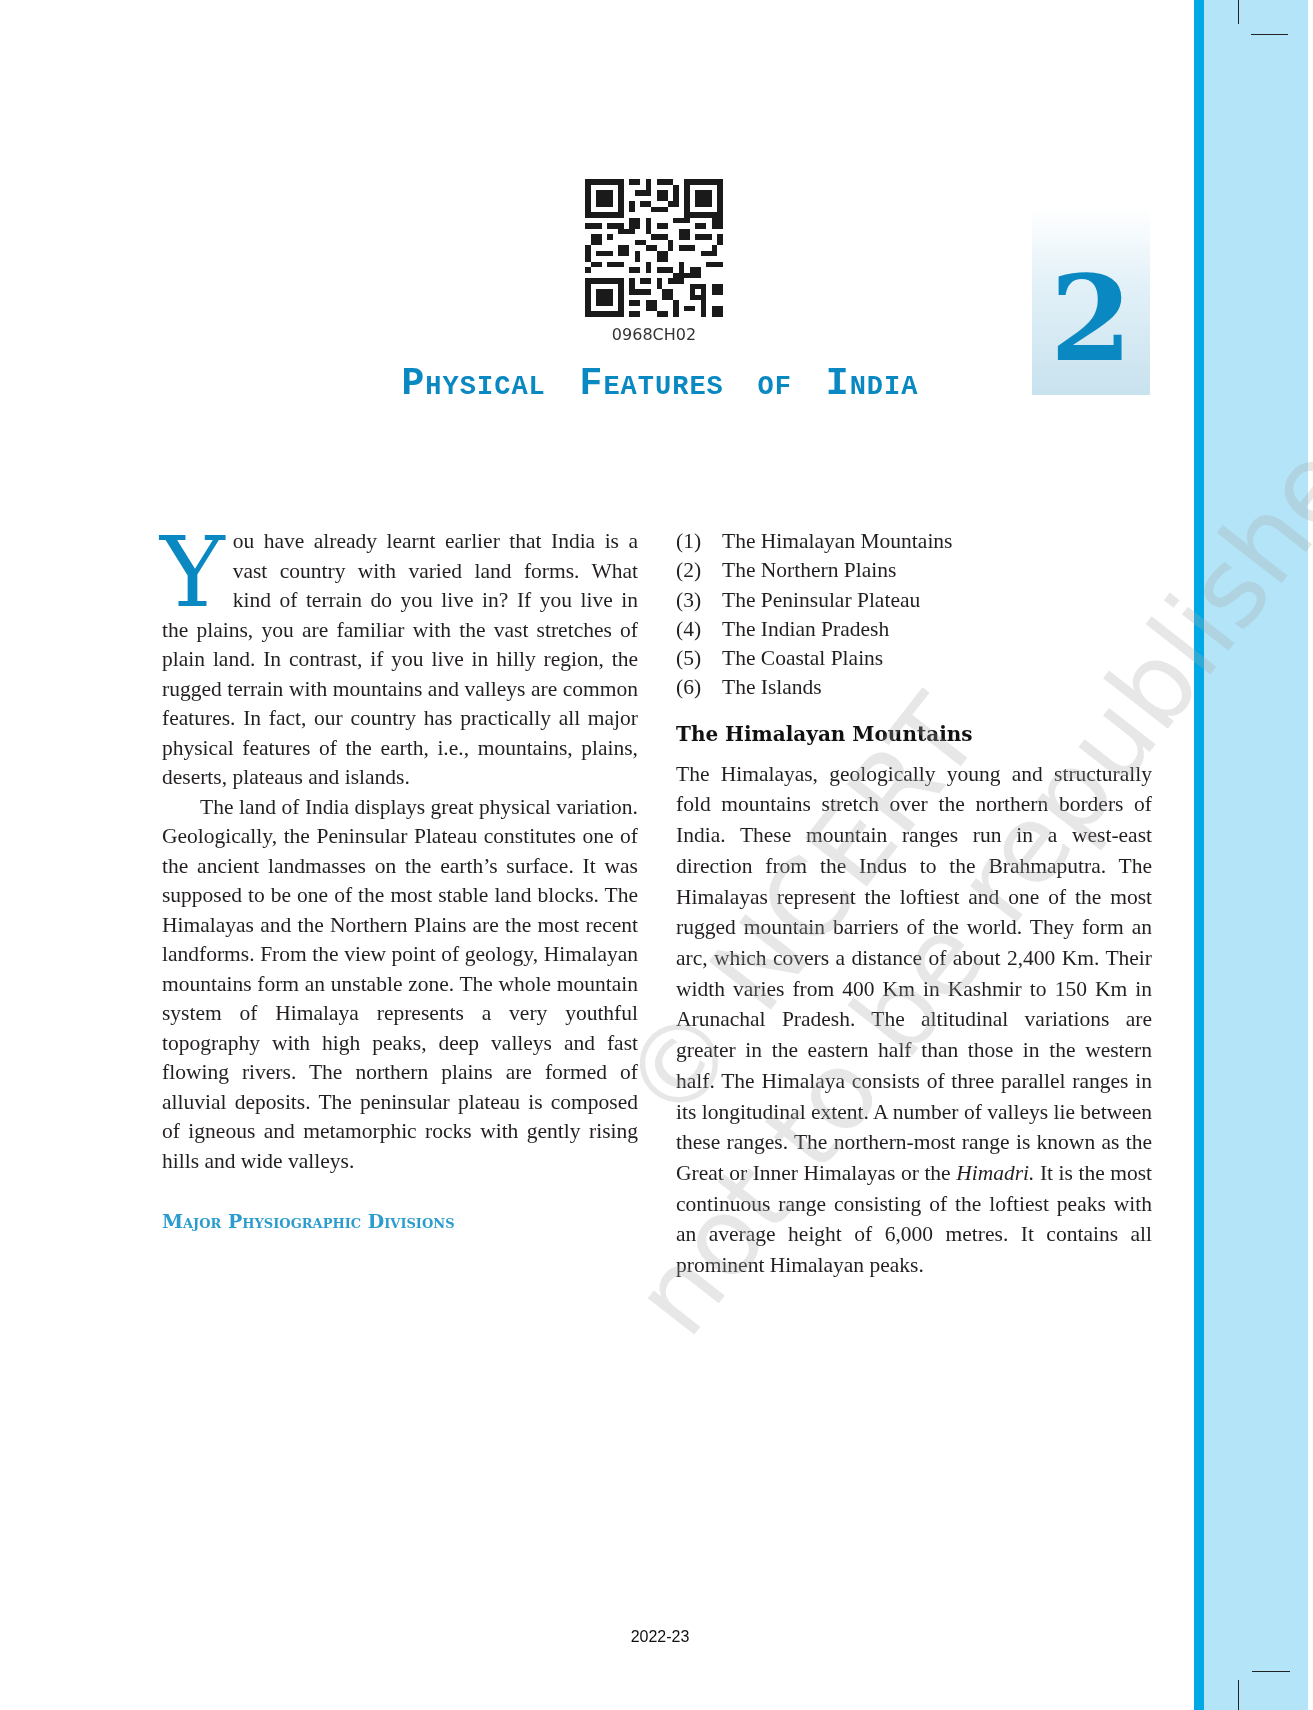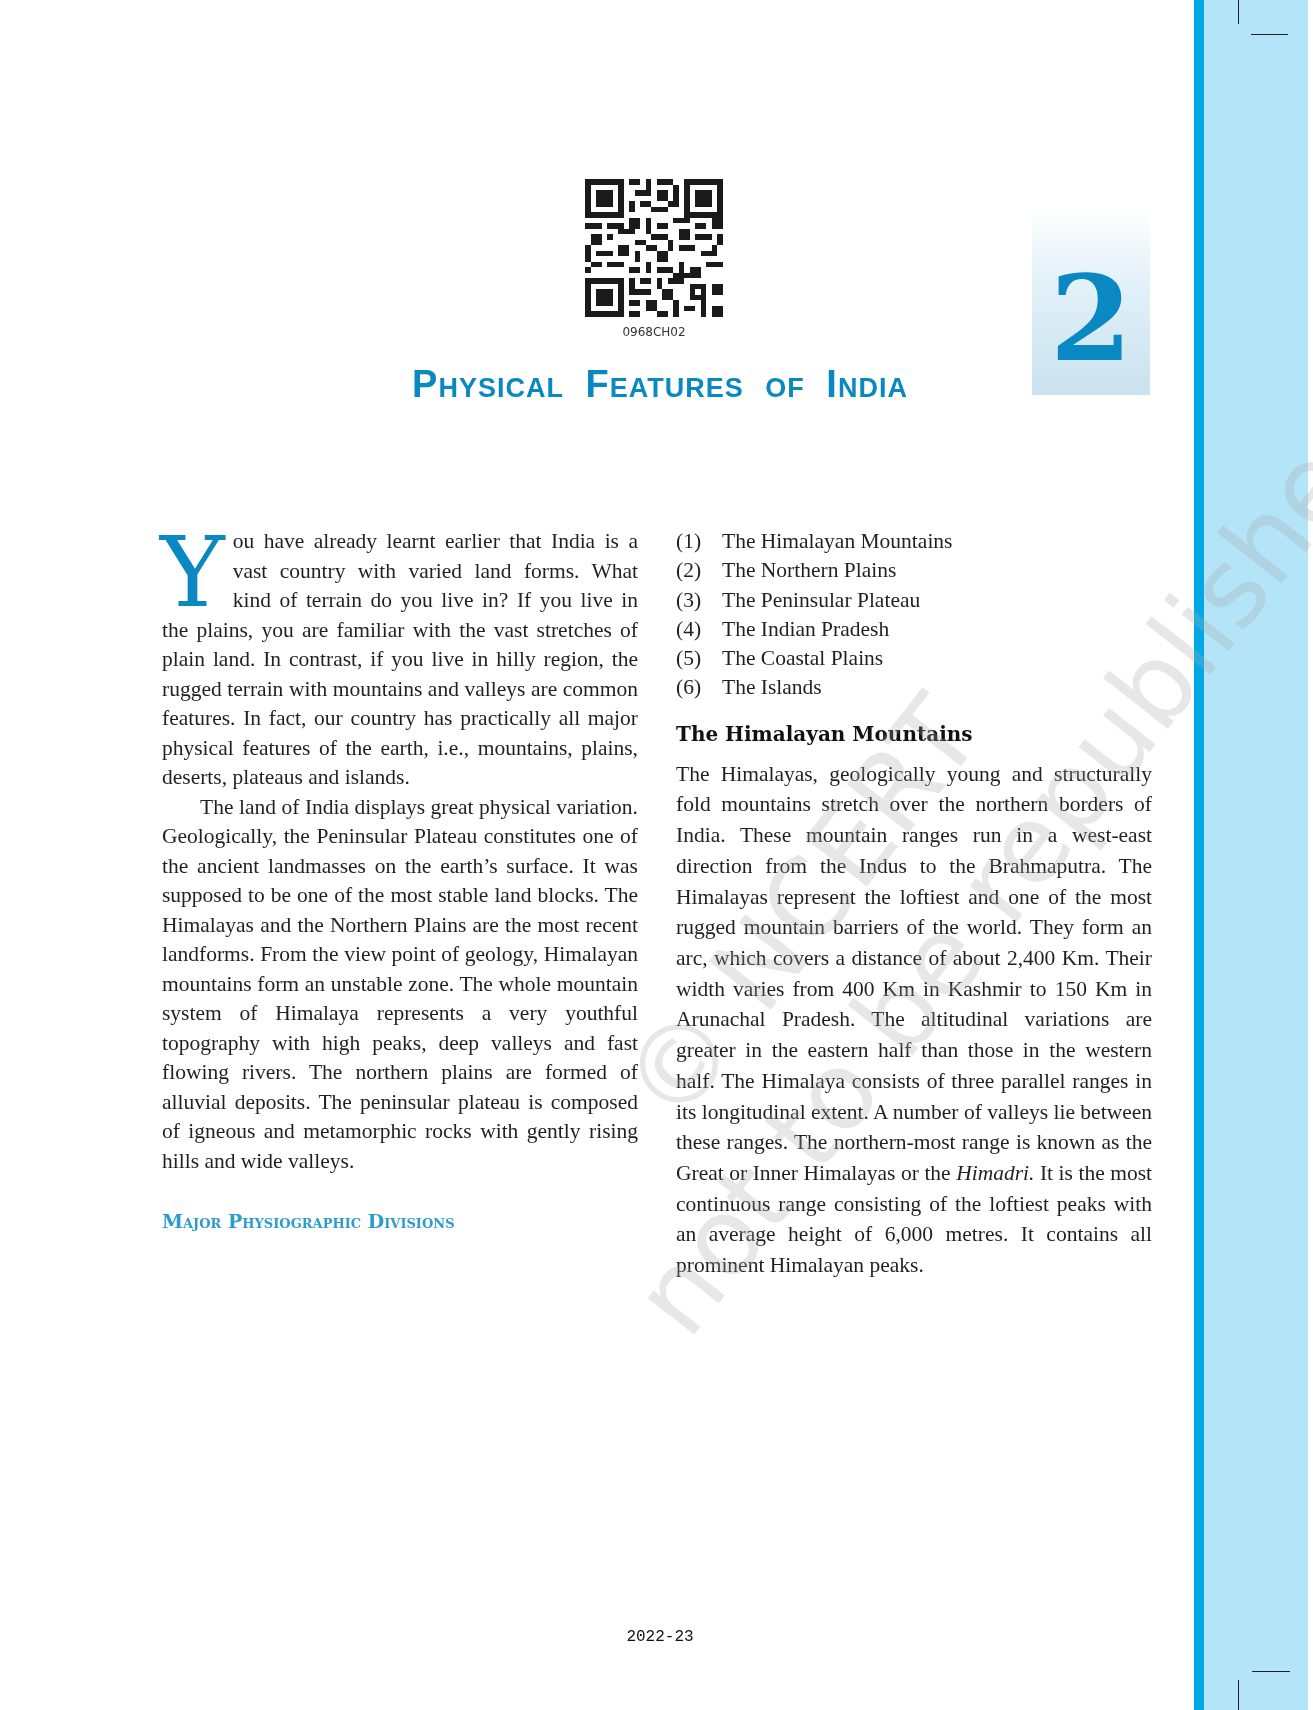--- a/index.html
+++ b/index.html
@@ -52,21 +52,21 @@
       height: 138px;
     }
     .qr svg { display: block; }
     .qr-code-label {
       position: absolute;
       left: 585px;
       top: 325px;
       width: 138px;
       text-align: center;
       font-family: "DejaVu Sans", "Liberation Sans", sans-serif;
-      font-size: 12px;
+      font-size: 16px;
       color: #333;
     }
 
     
     .chapter-box {
       position: absolute;
       left: 1032px;
       top: 208px;
       width: 118px;
       height: 187px;
@@ -85,21 +85,21 @@
       color: #0a88c2;
     }
 
     
     .chapter-title {
       position: absolute;
       left: 360px;
       top: 365px;
       width: 600px;
       text-align: center;
-      font-family: Liberation Sans, sans-serif;
+      font-family: Liberation Mono, monospace;
       font-weight: bold;
       font-size: 38px;
       font-variant: small-caps;
       color: #0a88c2;
       letter-spacing: 1px;
       word-spacing: 10px;
       line-height: 1;
     }
 
     
@@ -203,21 +203,21 @@
       top: 560px;
       left: -90px;
     }
 
     .footer-year {
       position: absolute;
       left: 580px;
       top: 1628px;
       width: 160px;
       text-align: center;
-      font-family: Liberation Mono, monospace;
+      font-family: Liberation Sans, sans-serif;
       font-size: 16px;
       color: #111;
     }
   </style>
 </head>
 <body>
 
 <div class="side-strip"></div>
 <div class="side-strip-bar"></div>
 <div class="crop-v" style="left:1238px; top:0; height:24px;"></div>

